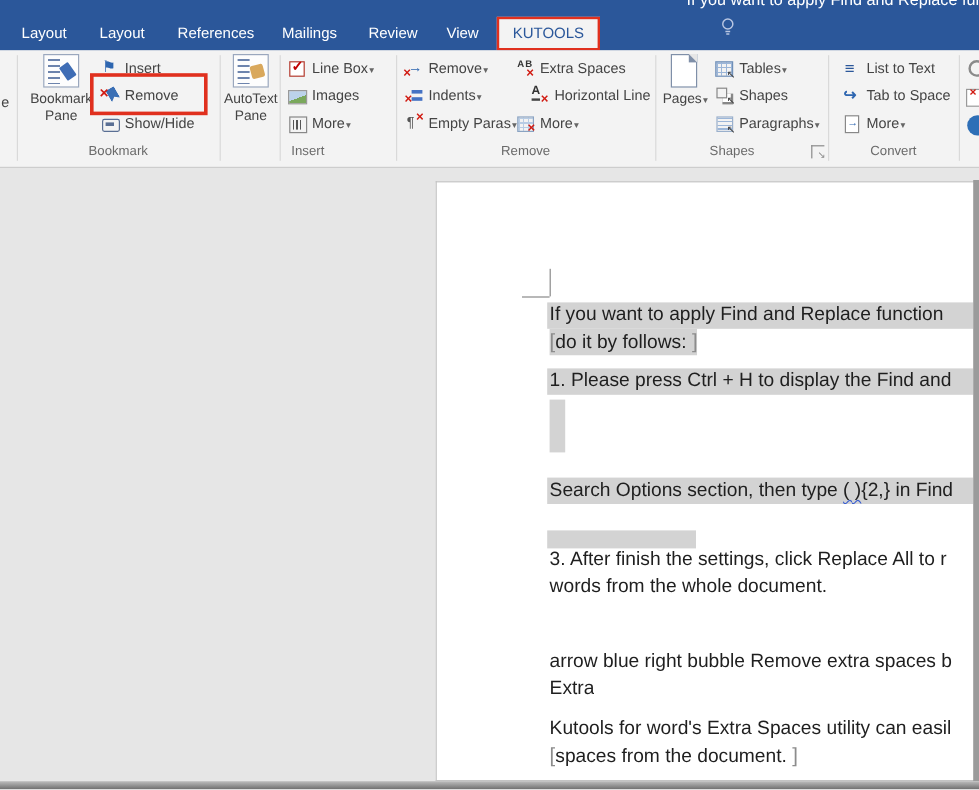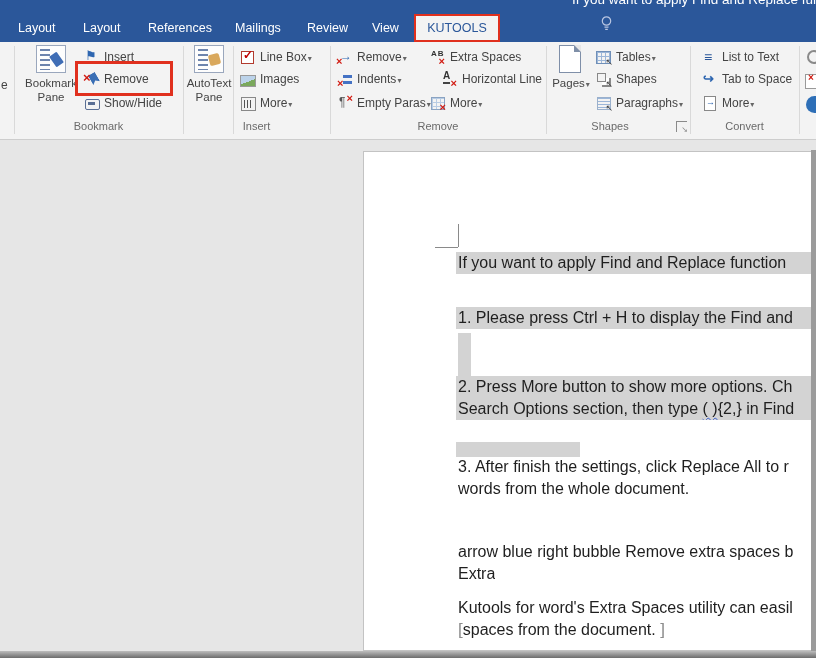--- a/index.html
+++ b/index.html
@@ -235,29 +235,29 @@
   </div>
 
   <div class="canvas">
     <div class="page">
       <div class="cropv"></div>
       <div class="croph"></div>
 
       <div class="drow hlfull" style="top:100px">
         <span>If you want to apply Find and Replace function</span>
       </div>
+      <div class="drow" style="top:122px">
+        <span class="hlspan"><span class="bk">[</span><span>do it by follows: </span><span class="bk">]</span></span>
+      </div>
       <div class="drow hlfull" style="top:155px">
         <span>1. Please press Ctrl + H to display the Find and</span>
       </div>
 
       <div class="imgstrip"></div>
 
-      <div class="drow hlfull" style="top:224px">
-        <span>2. Press More button to show more options. Ch</span>
-      </div>
       <div class="drow hlfull" style="top:246px">
         <span>Search Options section, then type </span><span class="sq">( )</span><span>{2,} in Find</span>
       </div>
       <div class="hlblank"></div>
 
       <div class="drow" style="top:304px">
         <span>3. After finish the settings, click Replace All to r</span>
       </div>
       <div class="drow" style="top:389px">
         <span>arrow blue right bubble Remove extra spaces b</span>

